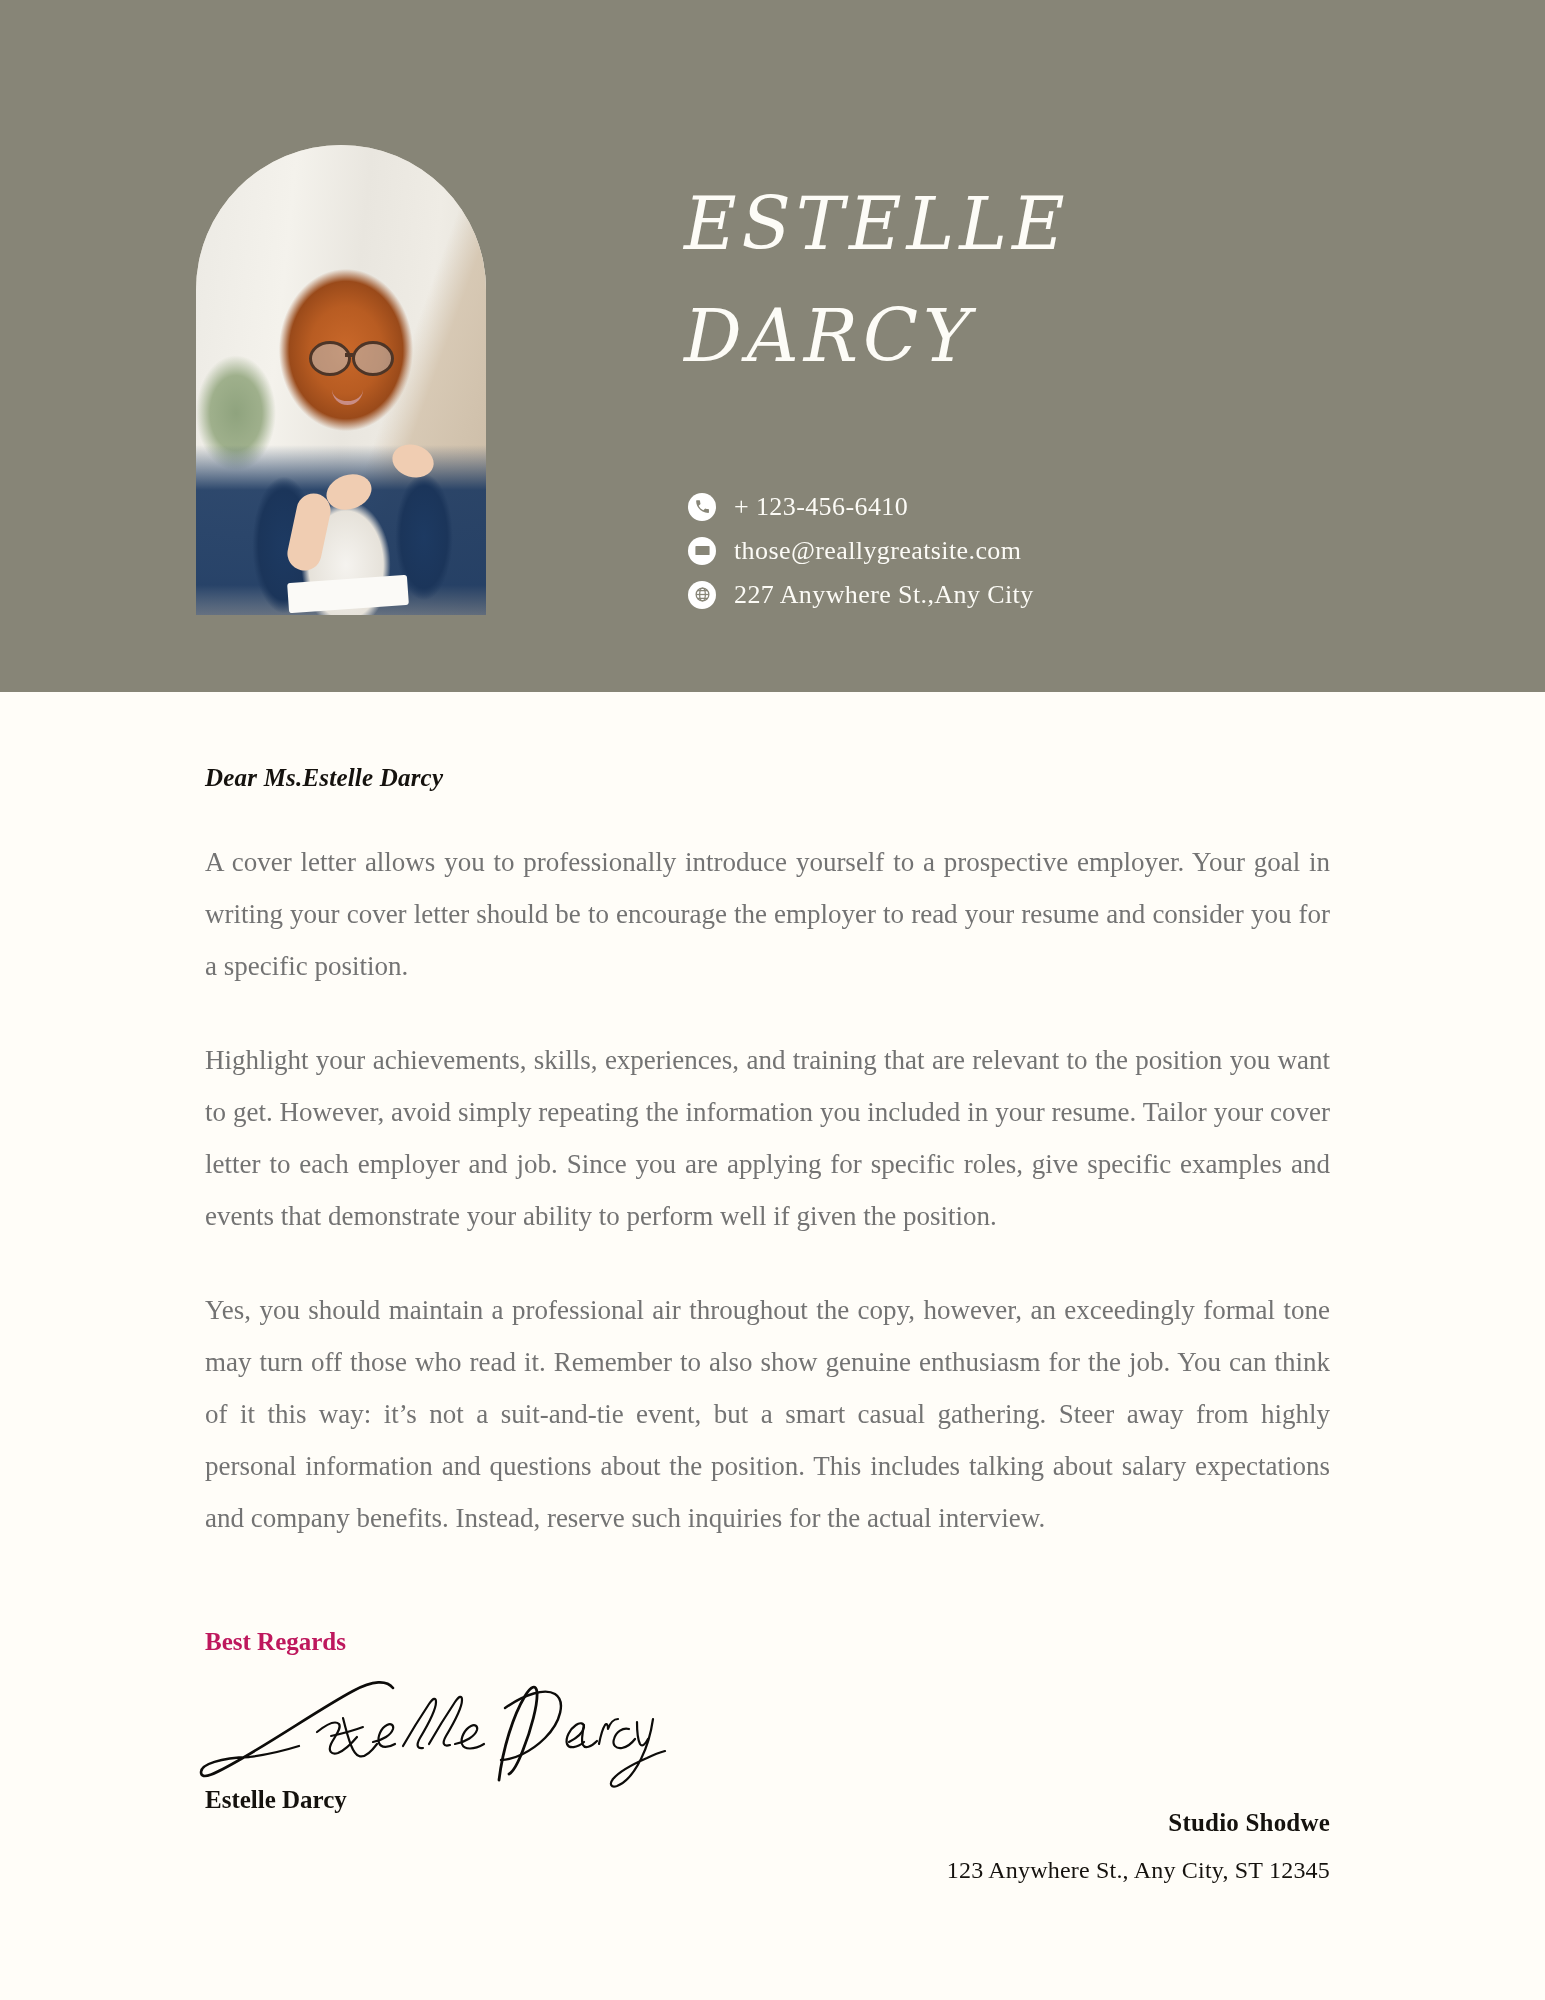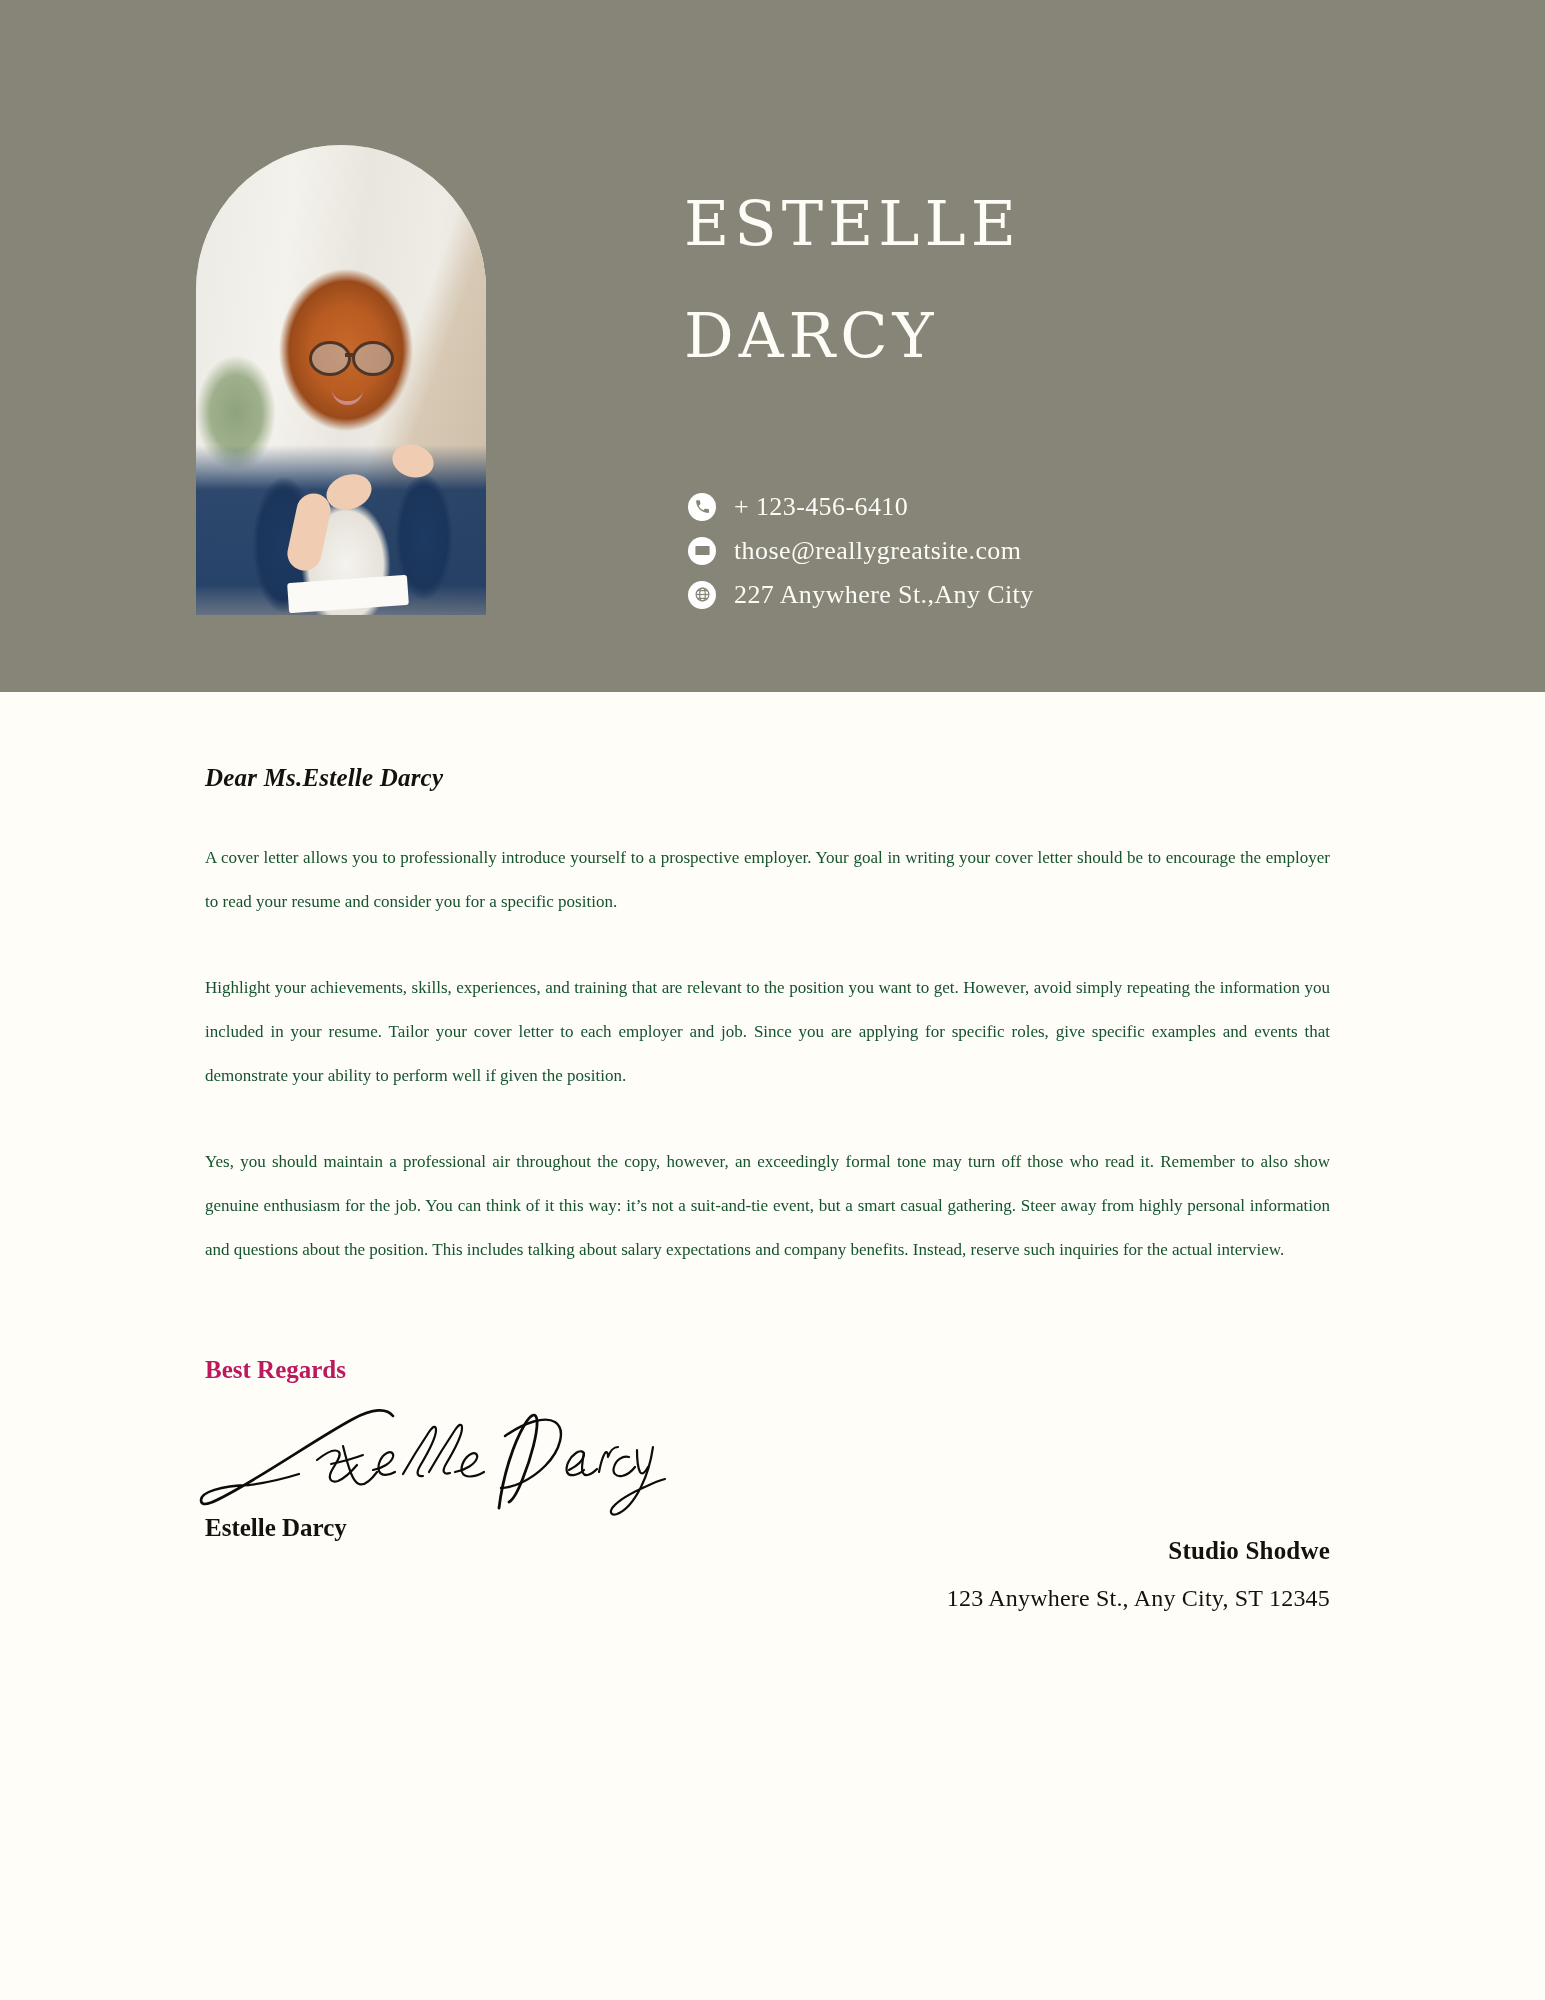--- a/index.html
+++ b/index.html
@@ -115,24 +115,25 @@
   
   .name-block {
     position: absolute;
     left: 684px;
     top: 168px;
     width: 700px;
   }
   .name-line {
     color: #fdfcf7;
     font-family: "DejaVu Serif", "Liberation Serif", serif;
-    font-size: 62px;
+    font-size: 72px;
     line-height: 112px;
     letter-spacing: 5px;
     font-weight: 400;
+    font-style: italic;
   }
 
   
   .contact-list {
     position: absolute;
     left: 688px;
     top: 488px;
     width: 640px;
   }
   .contact-row {
@@ -170,23 +171,23 @@
   .salutation {
     margin-top: 72px;
     font-size: 25px;
     font-weight: bold;
     color: #15120e;
     letter-spacing: 0.2px;
     font-style: italic;
   }
   .para {
     margin-top: 42px;
-    font-size: 17px;
-    line-height: 44px;
-    color: #14532d;
+    font-size: 27px;
+    line-height: 52px;
+    color: #737373;
     text-align: justify;
     text-justify: inter-word;
   }
   .para:first-of-type { margin-top: 44px; }
 
   
   .signoff {
     margin-top: 84px;
     font-size: 25px;
     font-weight: bold;

